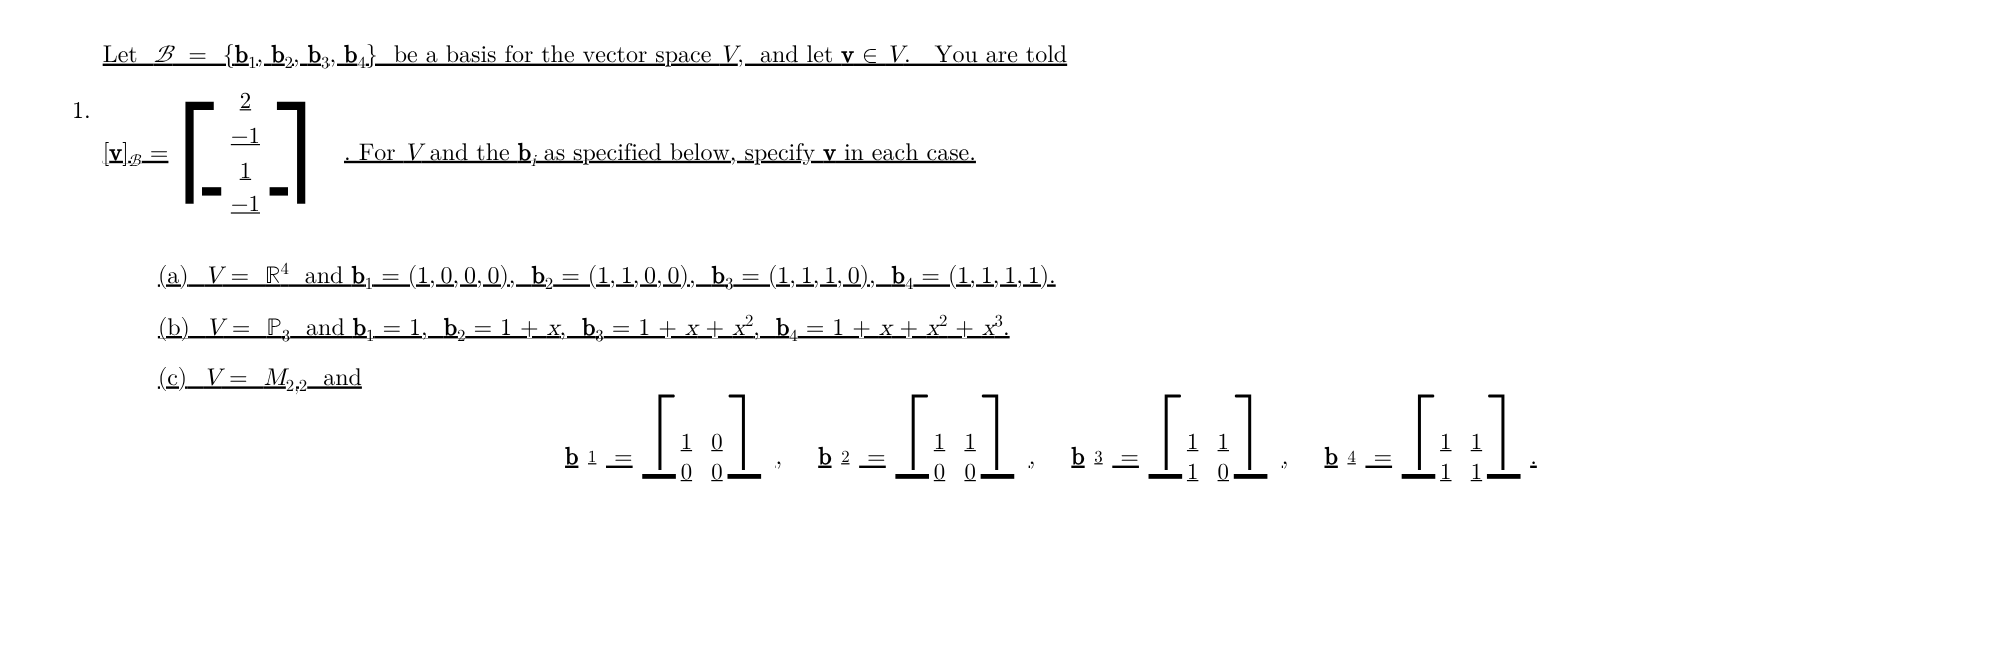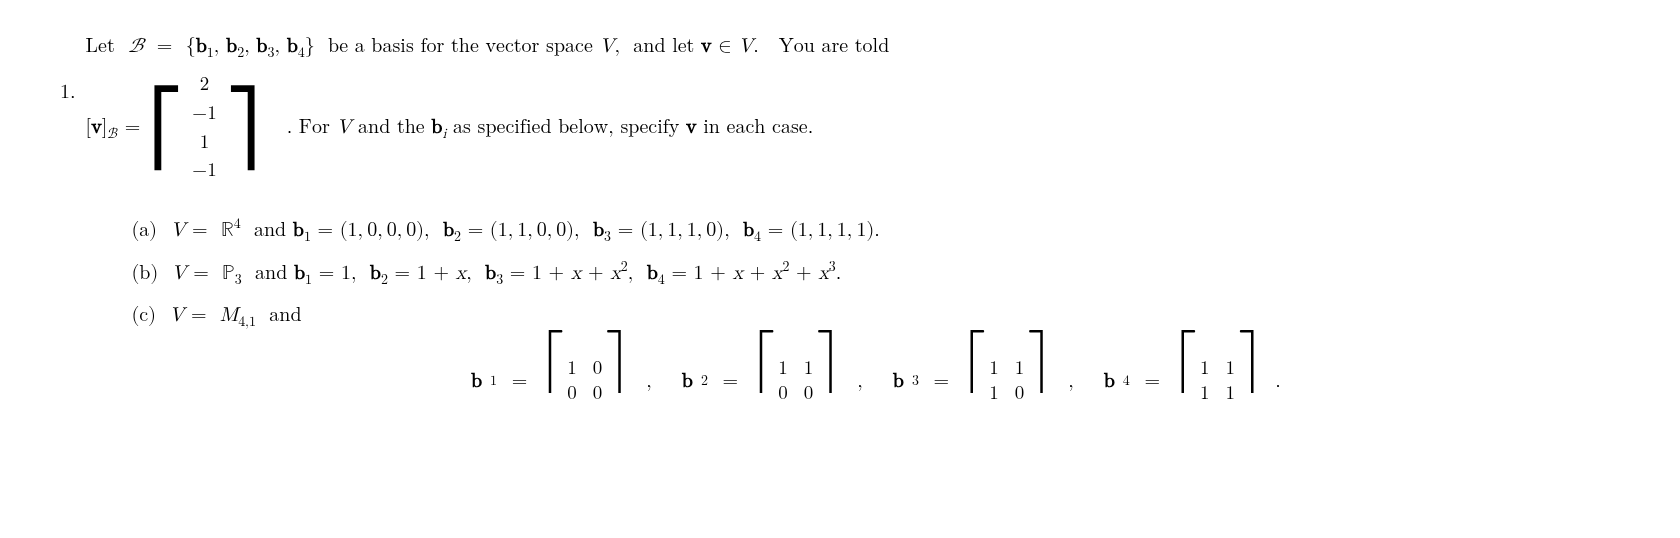--- a/index.html
+++ b/index.html
@@ -21,20 +21,21 @@
       gap: 0;
       margin-bottom: 8px;
     }
     .problem-number {
       margin-right: 10px;
       white-space: nowrap;
       padding-top: 50px;
     }
     .main-content {
       flex: 1;
+      text-decoration: underline;
     }
     .intro-line {
       line-height: 1.6;
       margin-bottom: 4px;
     }
     .vb-row {
       display: flex;
       align-items: center;
       gap: 8px;
       margin-bottom: 24px;
@@ -172,21 +173,21 @@
           <span>ℙ<sub>3</sub></span>&nbsp;
           and&nbsp;<strong>b</strong><sub>1</sub>&nbsp;=&nbsp;1,&nbsp;
           <strong>b</strong><sub>2</sub>&nbsp;=&nbsp;1&nbsp;+&nbsp;<span class="math-italic">x</span>,&nbsp;
           <strong>b</strong><sub>3</sub>&nbsp;=&nbsp;1&nbsp;+&nbsp;<span class="math-italic">x</span>&nbsp;+&nbsp;<span class="math-italic">x</span><sup>2</sup>,&nbsp;
           <strong>b</strong><sub>4</sub>&nbsp;=&nbsp;1&nbsp;+&nbsp;<span class="math-italic">x</span>&nbsp;+&nbsp;<span class="math-italic">x</span><sup>2</sup>&nbsp;+&nbsp;<span class="math-italic">x</span><sup>3</sup>.
         </div>
 
         <div class="part">
           <span>(c)</span>&nbsp;
           <span class="math-italic">V</span>&nbsp;=&nbsp;
-          <span><span class="math-italic">M</span><sub>4,1</sub></span>&nbsp;
+          <span><span class="math-italic">M</span><sub>2,2</sub></span>&nbsp;
           and
         </div>
 
         <div class="matrices-row">
 
           <div class="matrix-label-eq">
             <strong>b</strong><sub>1</sub>&nbsp;=
             <div class="small-matrix">
               <span class="small-bracket">⎡</span>
               <div class="small-matrix-body">

